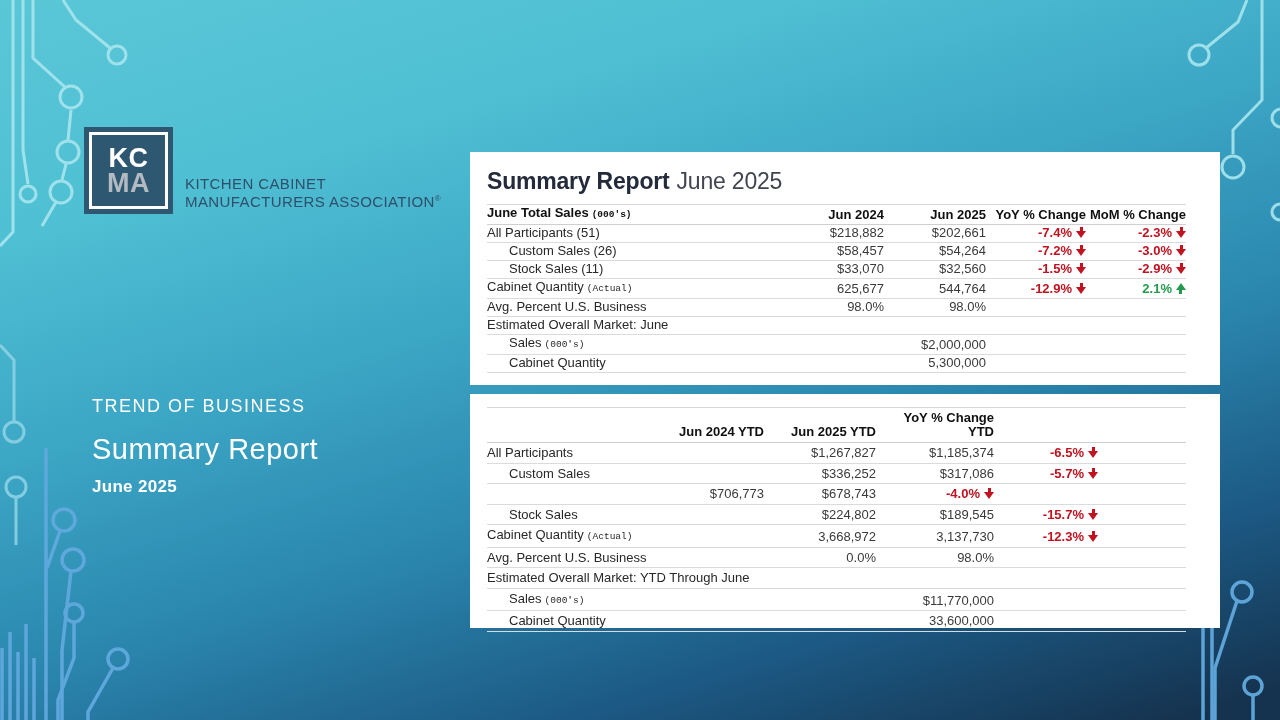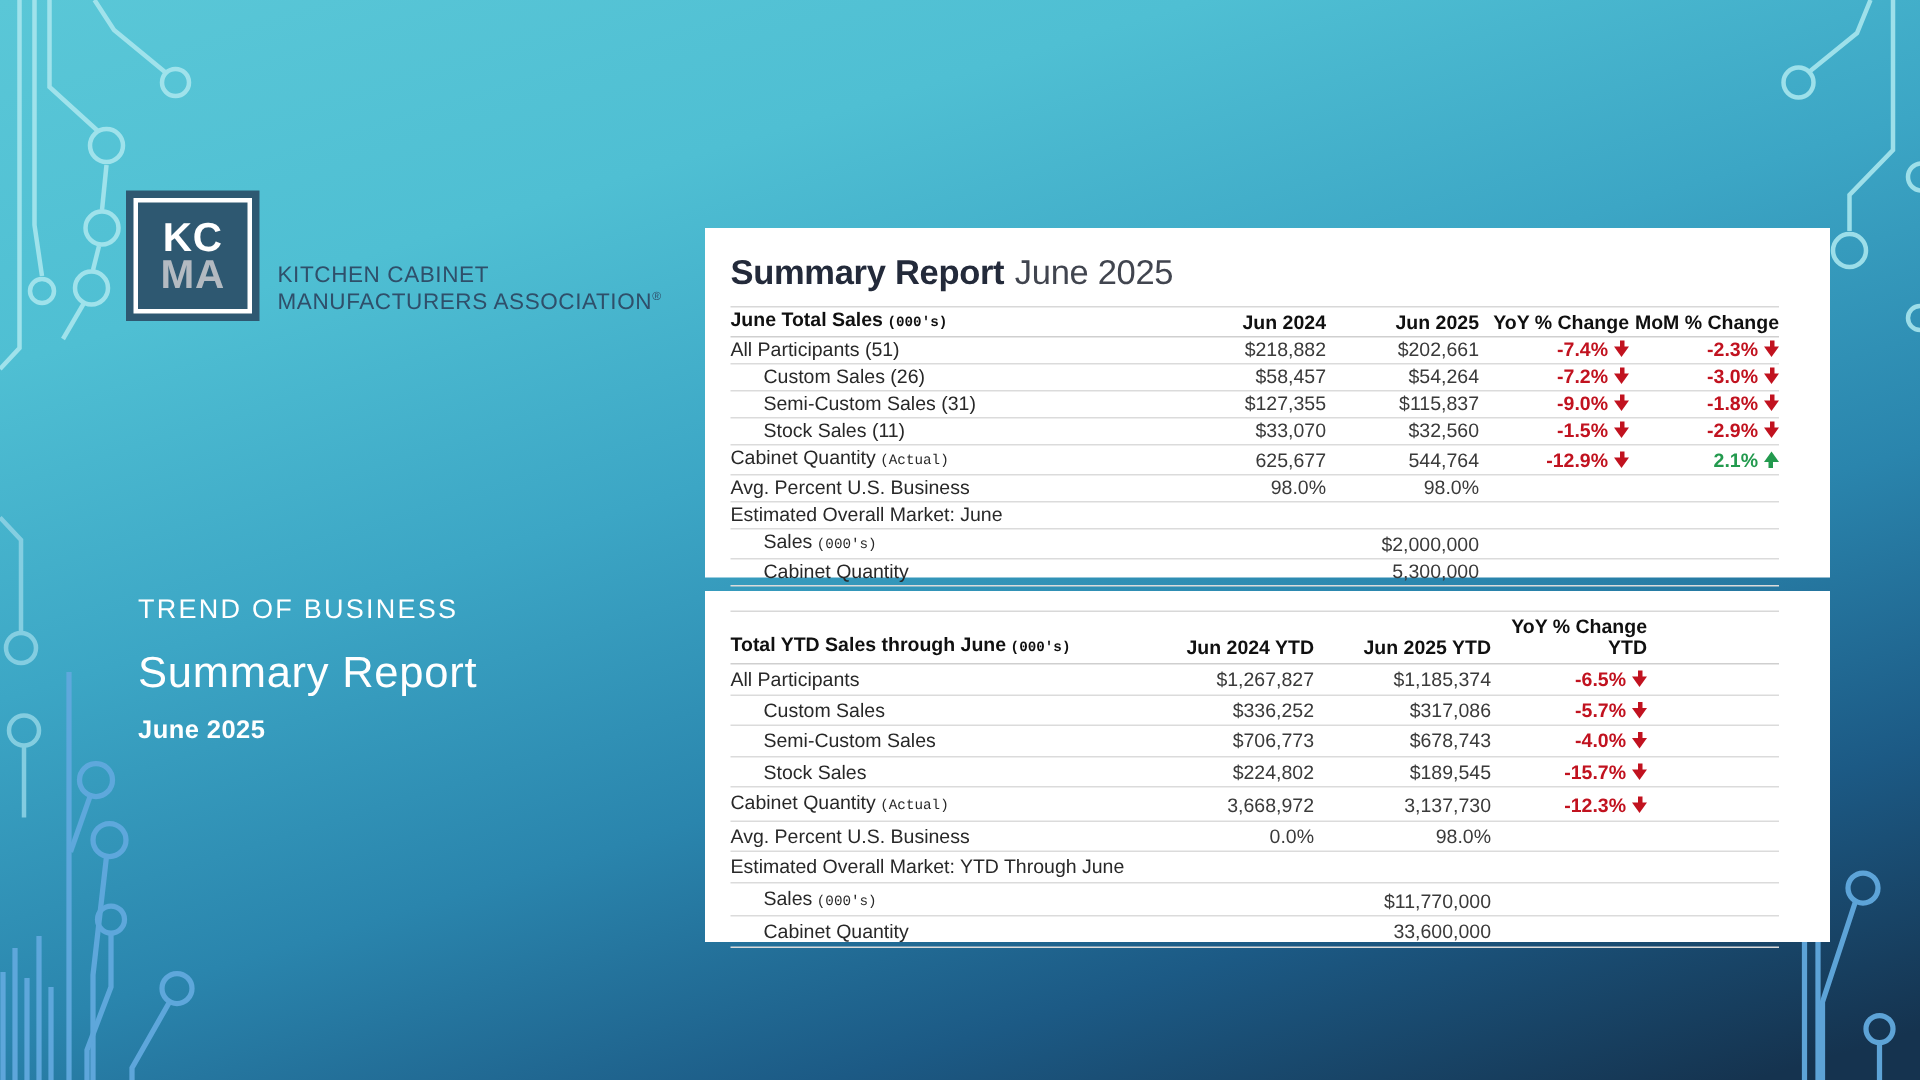--- a/index.html
+++ b/index.html
@@ -162,27 +162,20 @@
           <div class="c chg neg"><span class="chg-text">-2.3%</span><span class="arr down"></span></div>
         </div>
         <div class="row">
           <div class="c label ind"><span class="main">Custom Sales (26)</span></div>
           <div class="c">$58,457</div>
           <div class="c">$54,264</div>
           <div class="c chg neg"><span class="chg-text">-7.2%</span><span class="arr down"></span></div>
           <div class="c chg neg"><span class="chg-text">-3.0%</span><span class="arr down"></span></div>
         </div>
         <div class="row">
-          <div class="c label ind"><span class="main">Semi-Custom Sales (31)</span></div>
-          <div class="c">$127,355</div>
-          <div class="c">$115,837</div>
-          <div class="c chg neg"><span class="chg-text">-9.0%</span><span class="arr down"></span></div>
-          <div class="c chg neg"><span class="chg-text">-1.8%</span><span class="arr down"></span></div>
-        </div>
-        <div class="row">
           <div class="c label ind"><span class="main">Stock Sales (11)</span></div>
           <div class="c">$33,070</div>
           <div class="c">$32,560</div>
           <div class="c chg neg"><span class="chg-text">-1.5%</span><span class="arr down"></span></div>
           <div class="c chg neg"><span class="chg-text">-2.9%</span><span class="arr down"></span></div>
         </div>
         <div class="row">
           <div class="c label"><span class="main">Cabinet Quantity</span><span class="note">(Actual)</span></div>
           <div class="c">625,677</div>
           <div class="c">544,764</div>
@@ -213,21 +206,20 @@
         <div class="row">
           <div class="c label ind"><span class="main">Cabinet Quantity</span></div>
           <div class="c"></div>
           <div class="c">5,300,000</div>
           <div class="c chg"></div>
           <div class="c chg"></div>
         </div>
       </section>
       <section class="card t2">
         <div class="row head">
-          <div class="c label"><span class="main">Total YTD Sales through June</span><span class="note">(000's)</span></div>
           <div class="c">Jun 2024 YTD</div>
           <div class="c">Jun 2025 YTD</div>
           <div class="c">YoY % Change
 YTD</div>
           <div class="c"></div>
         </div>
         <div class="row">
           <div class="c label"><span class="main">All Participants</span></div>
           <div class="c">$1,267,827</div>
           <div class="c">$1,185,374</div>
@@ -235,21 +227,20 @@
           <div class="c"></div>
         </div>
         <div class="row">
           <div class="c label ind"><span class="main">Custom Sales</span></div>
           <div class="c">$336,252</div>
           <div class="c">$317,086</div>
           <div class="c chg neg"><span class="chg-text">-5.7%</span><span class="arr down"></span></div>
           <div class="c"></div>
         </div>
         <div class="row">
-          <div class="c label ind"><span class="main">Semi-Custom Sales</span></div>
           <div class="c">$706,773</div>
           <div class="c">$678,743</div>
           <div class="c chg neg"><span class="chg-text">-4.0%</span><span class="arr down"></span></div>
           <div class="c"></div>
         </div>
         <div class="row">
           <div class="c label ind"><span class="main">Stock Sales</span></div>
           <div class="c">$224,802</div>
           <div class="c">$189,545</div>
           <div class="c chg neg"><span class="chg-text">-15.7%</span><span class="arr down"></span></div>

